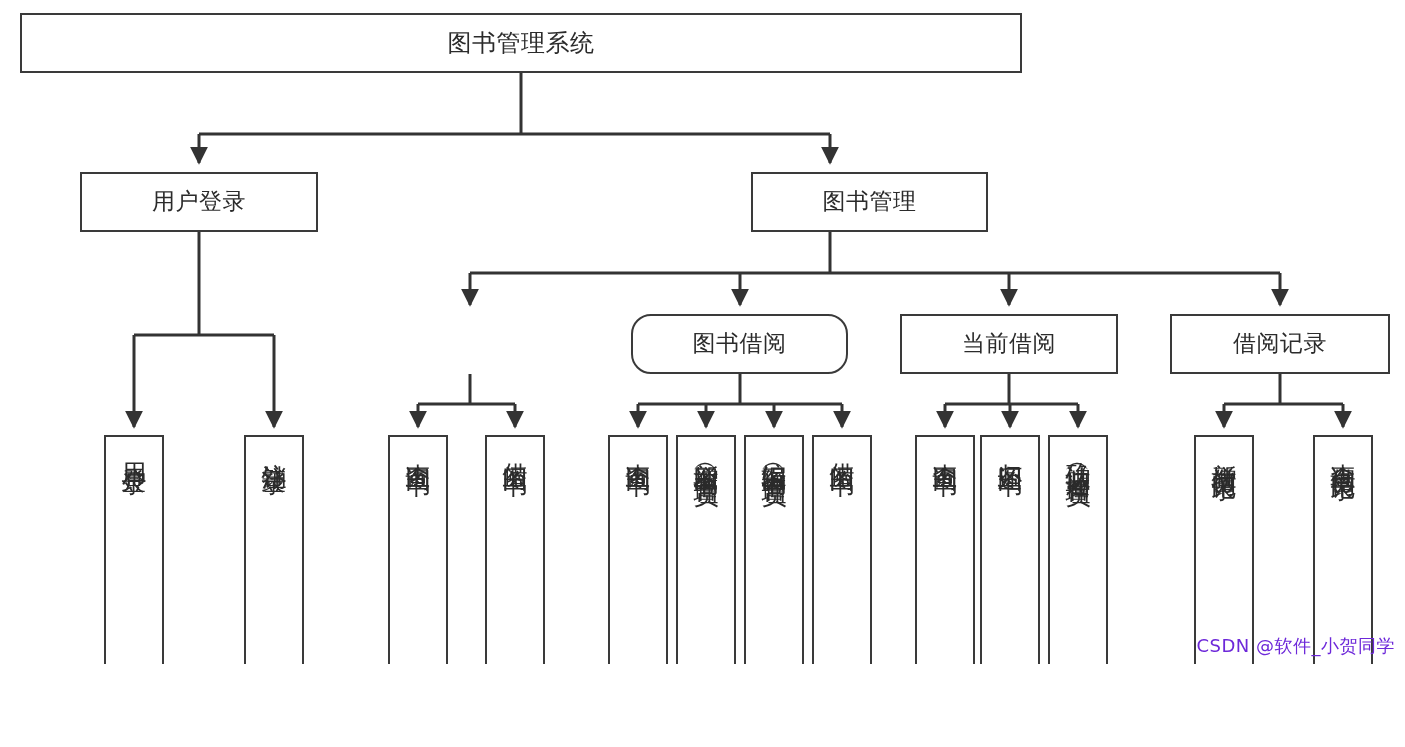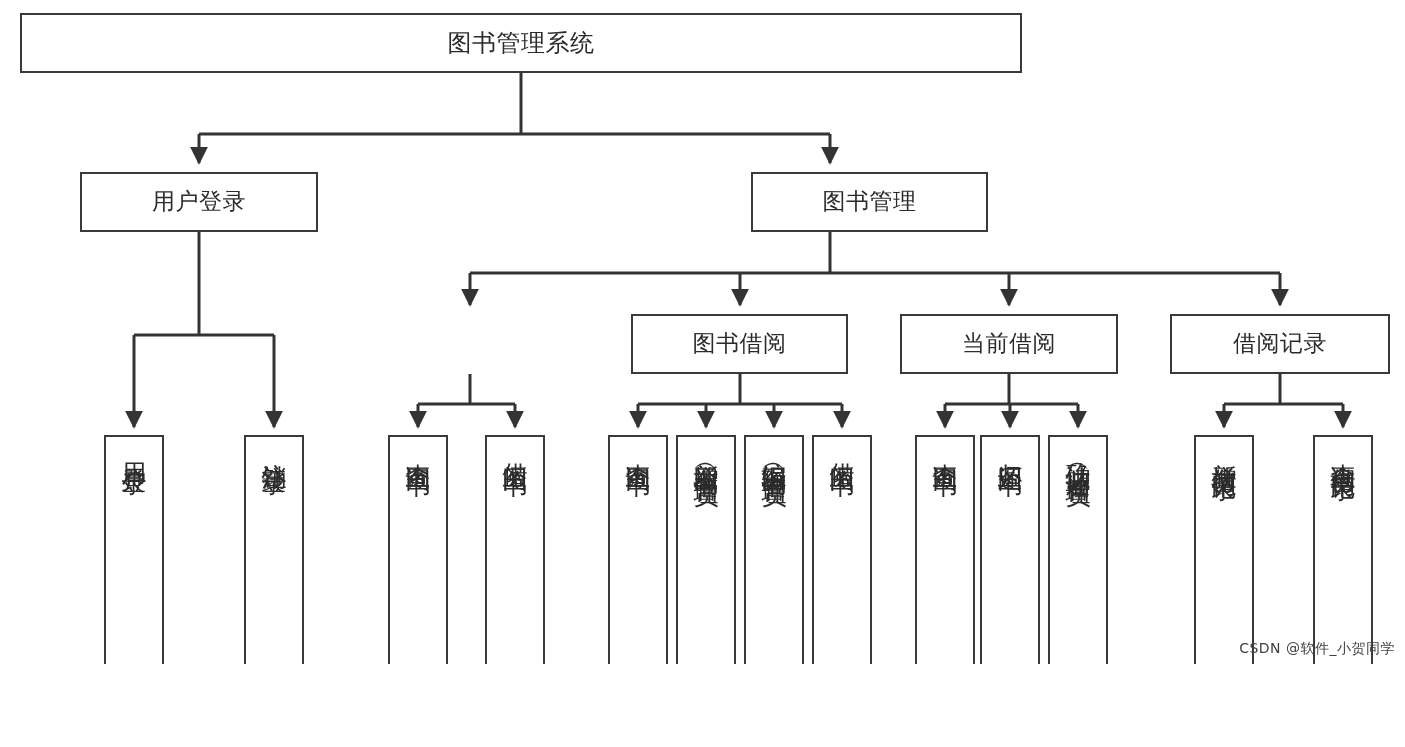--- a/index.html
+++ b/index.html
@@ -59,22 +59,22 @@
     text-orientation: upright;
     font-size: 25px;
     line-height: 1.0;
     letter-spacing: 3px;
     white-space: nowrap;
   }
   .watermark {
     position: absolute;
     right: 10px;
     bottom: 6px;
-    font-size: 14px;
-    color: #404040;
+    font-size: 18px;
+    color: #6d28d9;
     letter-spacing: 0.5px;
     white-space: nowrap;
     user-select: none;
   }
 </style>
 </head>
 <body>
 
 <div id="canvas">
 
@@ -132,21 +132,21 @@
     <span class="label">图书管理系统</span>
   </div>
 
   <div class="node horiz" style="left:80px; top:172px; width:238px; height:60px;">
     <span class="label">用户登录</span>
   </div>
   <div class="node horiz" style="left:711px; top:172px; width:237px; height:60px;margin-left:40px;">
     <span class="label">图书管理</span>
   </div>
 
-  <div class="node horiz" style="left:631px; top:314px; width:217px; height:60px;">
+  <div class="node horiz" style="left:631px; top:314px; width:217px; height:60px;border-radius:20px;">
     <span class="label">图书借阅</span>
   </div>
   <div class="node horiz" style="left:900px; top:314px; width:218px; height:60px;">
     <span class="label">当前借阅</span>
   </div>
   <div class="node horiz" style="left:1170px; top:314px; width:220px; height:60px;">
     <span class="label">借阅记录</span>
   </div>
 
   <div class="node vert" style="left:104px; top:435px; width:60px; height:299px;">

